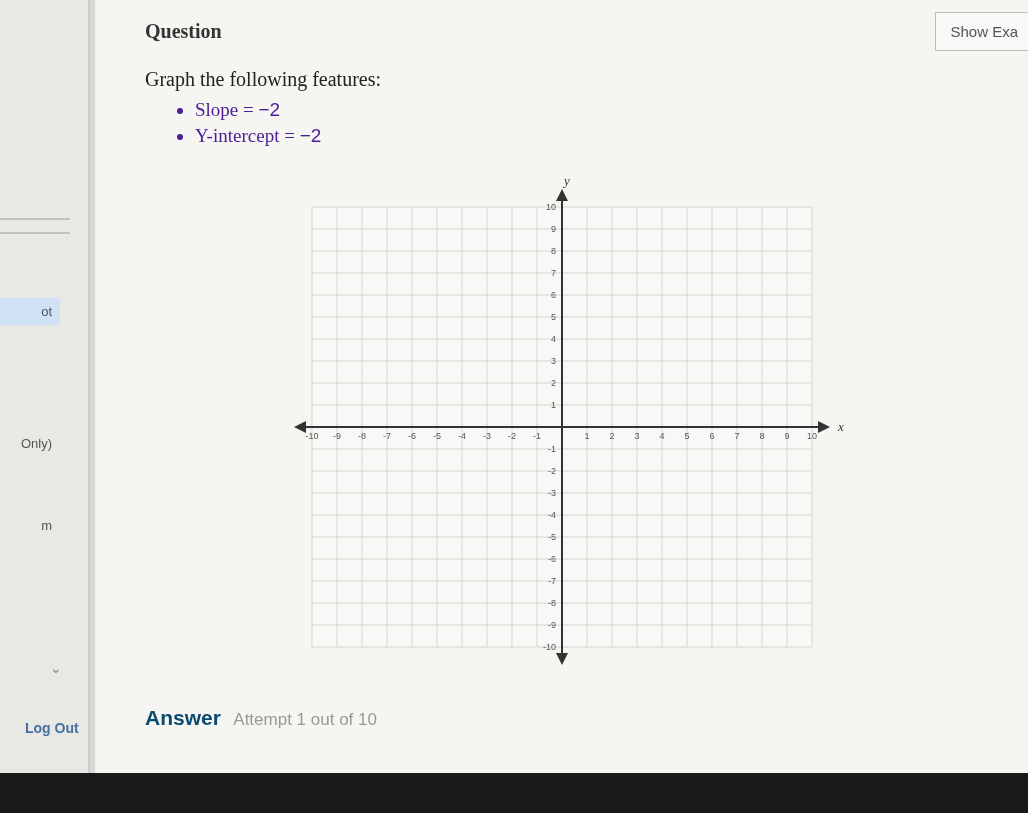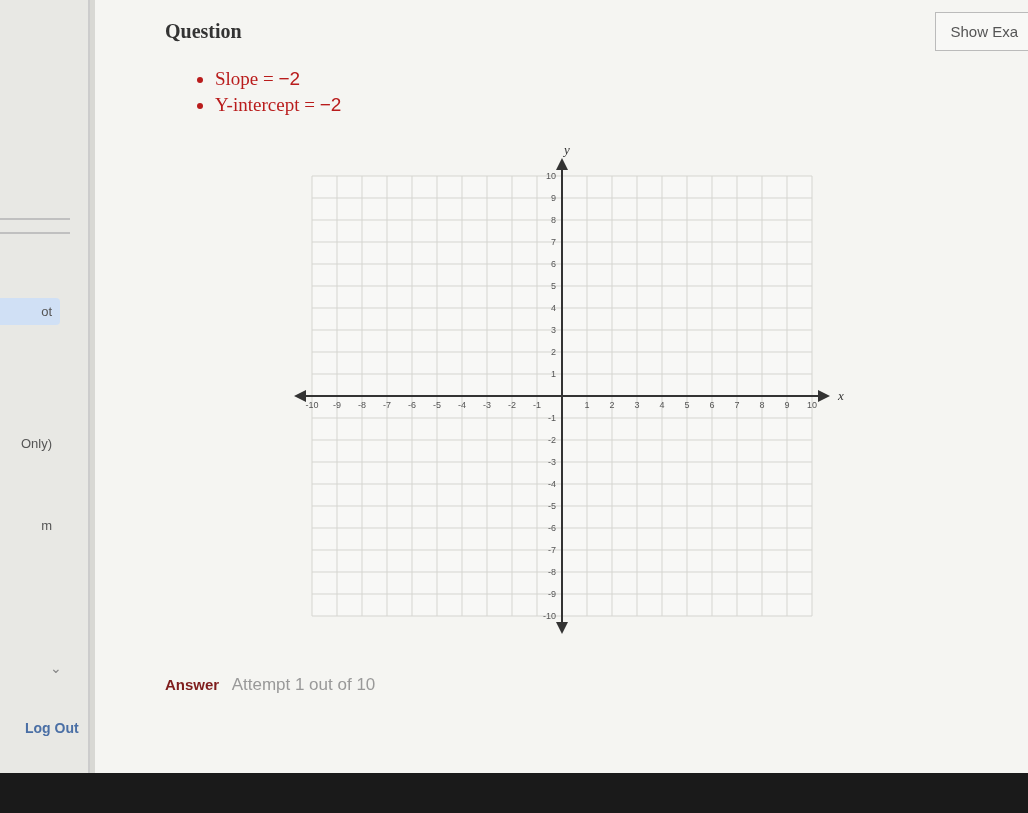--- a/index.html
+++ b/index.html
@@ -55,21 +55,21 @@
     cursor: pointer;
     font-weight: bold;
   }
   .main {
     position: absolute;
     left: 95px;
     top: 0;
     right: 0;
     bottom: 40px;
     background: #f5f5f2;
-    padding: 20px 70px;
+    padding: 20px 50px;
   }
   .header-row {
     display: flex;
     justify-content: space-between;
     align-items: flex-start;
   }
   .question-label {
     font-size: 20px;
     font-weight: bold;
     color: #333;
@@ -91,36 +91,36 @@
     font-size: 20px;
     color: #222;
     margin-bottom: 8px;
   }
   .bullets {
     margin-left: 50px;
     margin-bottom: 20px;
   }
   .bullets li {
     font-size: 19px;
-    color: #b91c1c;
+    color: #4c1d95;
     margin-bottom: 4px;
     list-style: disc;
   }
   .graph-wrap {
     width: 580px;
     margin: 10px auto 0 auto;
   }
   .answer-row {
     margin-top: 15px;
     font-family: Arial, sans-serif;
   }
   .answer-label {
     font-weight: bold;
-    font-size: 15px;
-    color: #7f1d1d;
+    font-size: 21px;
+    color: #0c4a6e;
   }
   .attempt {
     font-size: 17px;
     color: #999;
     margin-left: 8px;
   }
   .bottom-bar {
     position: absolute;
     left: 0; right: 0; bottom: 0;
     height: 40px;
@@ -140,20 +140,21 @@
   <div class="caret" style="top:660px">⌄</div>
   <div class="logout" style="top:720px; left:25px">Log Out</div>
 </div>
 
 <div class="main">
   <div class="header-row">
     <div class="question-label">Question</div>
   </div>
   <button class="show-btn">Show Exa</button>
 
+  <div class="prompt">Graph the following features:</div>
   <ul class="bullets">
     <li>
       <span>Slope = </span><span class="minus">−2</span>
     </li>
     <li>
       <span>Y-intercept = </span><span class="minus">−2</span>
     </li>
   </ul>
 
   <div class="graph-wrap">

